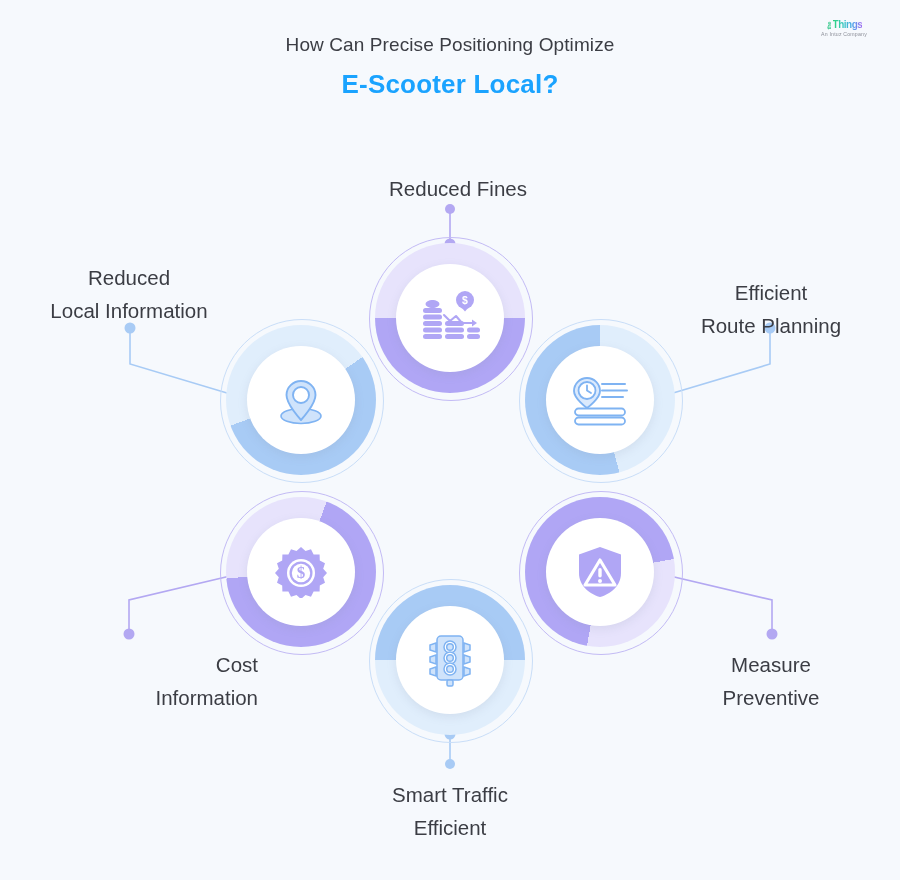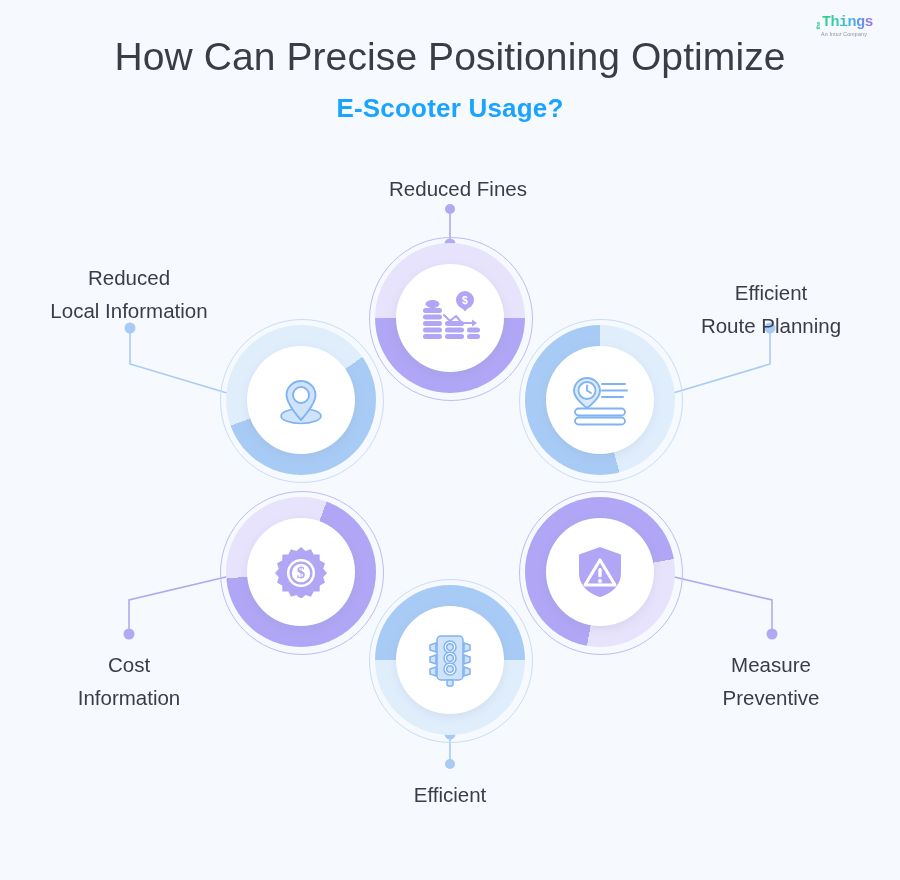--- a/index.html
+++ b/index.html
@@ -28,28 +28,28 @@
     justify-content: center;
     line-height: 1;
   }
   #logo .logo-mark {
     display: flex;
     align-items: flex-end;
     gap: 1px;
     height: 17px;
   }
   #logo .logo-word {
-    font-size: 15px;
+    font-size: 10px;
     font-weight: bold;
     letter-spacing: -0.5px;
     background: linear-gradient(90deg, #2fd37e 0%, #3bc8c0 35%, #4aa7e8 65%, #a06cf0 100%);
     -webkit-background-clip: text;
     background-clip: text;
     color: transparent;
-    font-family: Liberation Mono, monospace;
+    font-family: Liberation Sans, sans-serif;
   }
   #logo .logo-pre {
     font-size: 6px;
     font-weight: bold;
     color: #39c98e;
     writing-mode: vertical-rl;
     transform: rotate(180deg);
     line-height: 1;
     letter-spacing: -0.5px;
   }
@@ -62,21 +62,21 @@
 
   
   #title-block {
     position: absolute;
     top: 34px;
     left: 0;
     width: 900px;
     text-align: center;
   }
   #title-line1 {
-    font-size: 39px;
+    font-size: 19px;
     color: #3b3d44;
     font-weight: normal;
     letter-spacing: 0.1px;
     line-height: 1.2;
   }
   #title-line2 {
     font-size: 26px;
     color: #1aa3ff;
     font-weight: bold;
     letter-spacing: 0.2px;
@@ -151,21 +151,21 @@
 <div id="logo">
   <div class="logo-mark">
     <span class="logo-pre">the</span>
     <span class="logo-word">Things</span>
   </div>
   <div class="logo-tag">An Intuz Company</div>
 </div>
 
 <div id="title-block">
   <div id="title-line1">How Can Precise Positioning Optimize</div>
-  <div id="title-line2">E-Scooter Usage?</div>
+  <div id="title-line2">E-Scooter Local?</div>
 </div>
 
 <svg id="connectors" viewBox="0 0 900 880">
 
   <g>
     <line x1="450" y1="211" x2="450" y2="243" stroke="#b3a8f2" stroke-width="1.6"></line>
     <circle class="dot purple" cx="450" cy="209" r="5"></circle>
     <circle class="dot purple" cx="450" cy="244" r="5.5"></circle>
   </g>
 
@@ -285,21 +285,21 @@
       <g fill="#b0a6f5">
         <path d="M26 1 L30.5 5 L36 3.2 L38.6 8.4 L44.6 8.6 L44.8 14.6 L50 17.2 L48.2 22.7 L52 27 L48.2 31.3 L50 36.8 L44.8 39.4 L44.6 45.4 L38.6 45.6 L36 50.8 L30.5 49 L26 53 L21.5 49 L16 50.8 L13.4 45.6 L7.4 45.4 L7.2 39.4 L2 36.8 L3.8 31.3 L0 27 L3.8 22.7 L2 17.2 L7.2 14.6 L7.4 8.6 L13.4 8.4 L16 3.2 L21.5 5 Z"></path>
       </g>
       <circle cx="26" cy="27" r="14" fill="#ffffff"></circle>
       <circle cx="26" cy="27" r="11.5" fill="#b0a6f5"></circle>
       <circle cx="26" cy="27" r="9.2" fill="#ffffff"></circle>
       <text x="26" y="32.4" font-size="17" font-family="Liberation Serif, serif" font-weight="bold" fill="#b0a6f5" text-anchor="middle">$</text>
     </svg>
   </div>
 </div>
-<div class="label" style="left:0; top:648px; width:258px;">
+<div class="label" style="left:0; top:648px; width:258px;text-align:right;">
   <div>Cost</div>
   <div>Information</div>
 </div>
 
 <div class="node" style="left:525px; top:497px;">
   <div class="outline purple"></div>
   <div class="ring" style="background: conic-gradient(from 190deg, #b0a6f5 0deg 250deg, #e7e3fc 250deg 360deg);"></div>
   <div class="inner">
     <svg width="50" height="54" viewBox="0 0 50 54">
       <path d="M25 2 L46 9.5 L46 28 C46 41 35.5 49 25 52 C14.5 49 4 41 4 28 L4 9.5 Z" fill="#b0a6f5"></path>
@@ -337,14 +337,15 @@
         <circle cx="23" cy="15" r="3.3" fill="#cfe3fb"></circle>
         <circle cx="23" cy="26" r="6" fill="#ffffff"></circle>
         <circle cx="23" cy="26" r="3.3" fill="#cfe3fb"></circle>
         <circle cx="23" cy="37" r="6" fill="#ffffff"></circle>
         <circle cx="23" cy="37" r="3.3" fill="#cfe3fb"></circle>
       </g>
     </svg>
   </div>
 </div>
 <div class="label" style="left:0; top:778px; width:900px;">
+  <div>Smart Traffic</div>
   <div>Efficient</div>
 </div>
 
 </body></html>

